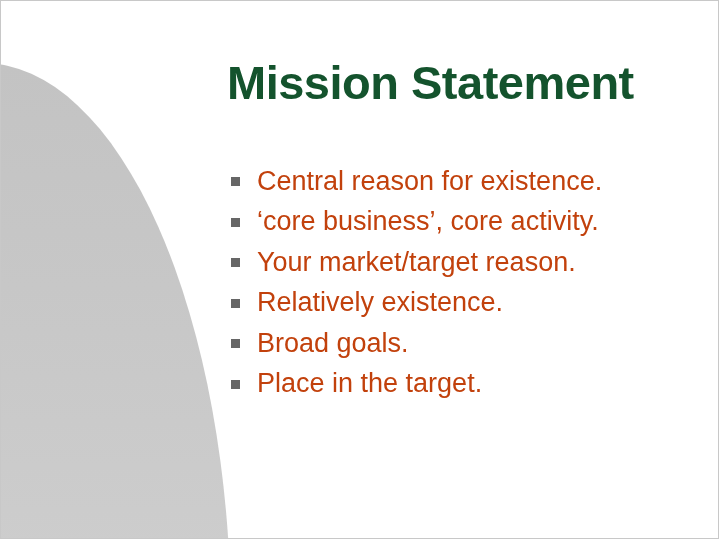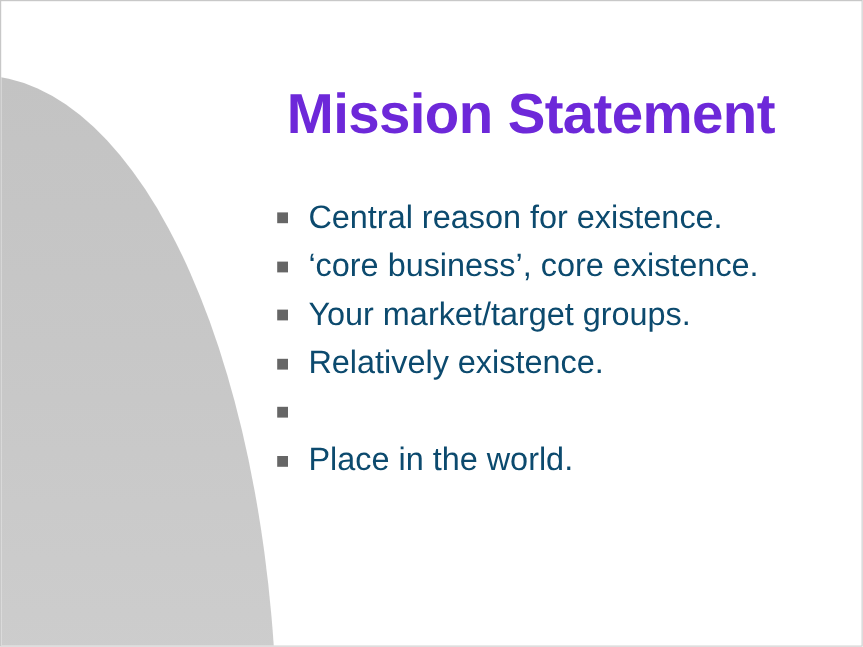--- a/index.html
+++ b/index.html
@@ -29,27 +29,27 @@
     height: 539px;
     pointer-events: none;
   }
 
   
   .slide-title {
     position: absolute;
     left: 226px;
     top: 58px;
     width: 470px;
-    margin: 12px;
+    margin: 0;
     font-family: "Liberation Sans", sans-serif;
     font-weight: bold;
     font-size: 47px;
     line-height: 1.0;
     letter-spacing: -0.5px;
-    color: #6d28d9;
+    color: #14532d;
     white-space: nowrap;
   }
 
   
   .bullet-list {
     position: absolute;
     left: 230px;
     top: 160px;
     width: 470px;
     margin: 0;
@@ -59,21 +59,21 @@
 
   .bullet-item {
     position: relative;
     height: 40.5px;
     padding-left: 26px;
     display: flex;
     align-items: center;
     font-family: "Liberation Sans", sans-serif;
     font-size: 27px;
     line-height: 1.0;
-    color: #0c4a6e;
+    color: #c2410c;
     white-space: nowrap;
   }
 
   .bullet-marker {
     position: absolute;
     left: 0;
     top: 50%;
     margin-top: -4px;
     width: 9px;
     height: 9px;
@@ -110,32 +110,33 @@
 
   <h1 class="slide-title">Mission Statement</h1>
 
   <ul class="bullet-list">
     <li class="bullet-item">
       <span class="bullet-marker"></span>
       <span class="bullet-text">Central reason for existence.</span>
     </li>
     <li class="bullet-item">
       <span class="bullet-marker"></span>
-      <span class="bullet-text">‘core business’, core existence.</span>
+      <span class="bullet-text">‘core business’, core activity.</span>
     </li>
     <li class="bullet-item">
       <span class="bullet-marker"></span>
-      <span class="bullet-text">Your market/target groups.</span>
+      <span class="bullet-text">Your market/target reason.</span>
     </li>
     <li class="bullet-item">
       <span class="bullet-marker"></span>
       <span class="bullet-text">Relatively existence.</span>
     </li>
     <li class="bullet-item">
       <span class="bullet-marker"></span>
+      <span class="bullet-text">Broad goals.</span>
     </li>
     <li class="bullet-item">
       <span class="bullet-marker"></span>
-      <span class="bullet-text">Place in the world.</span>
+      <span class="bullet-text">Place in the target.</span>
     </li>
   </ul>
 
 </div>
 
 </body></html>

